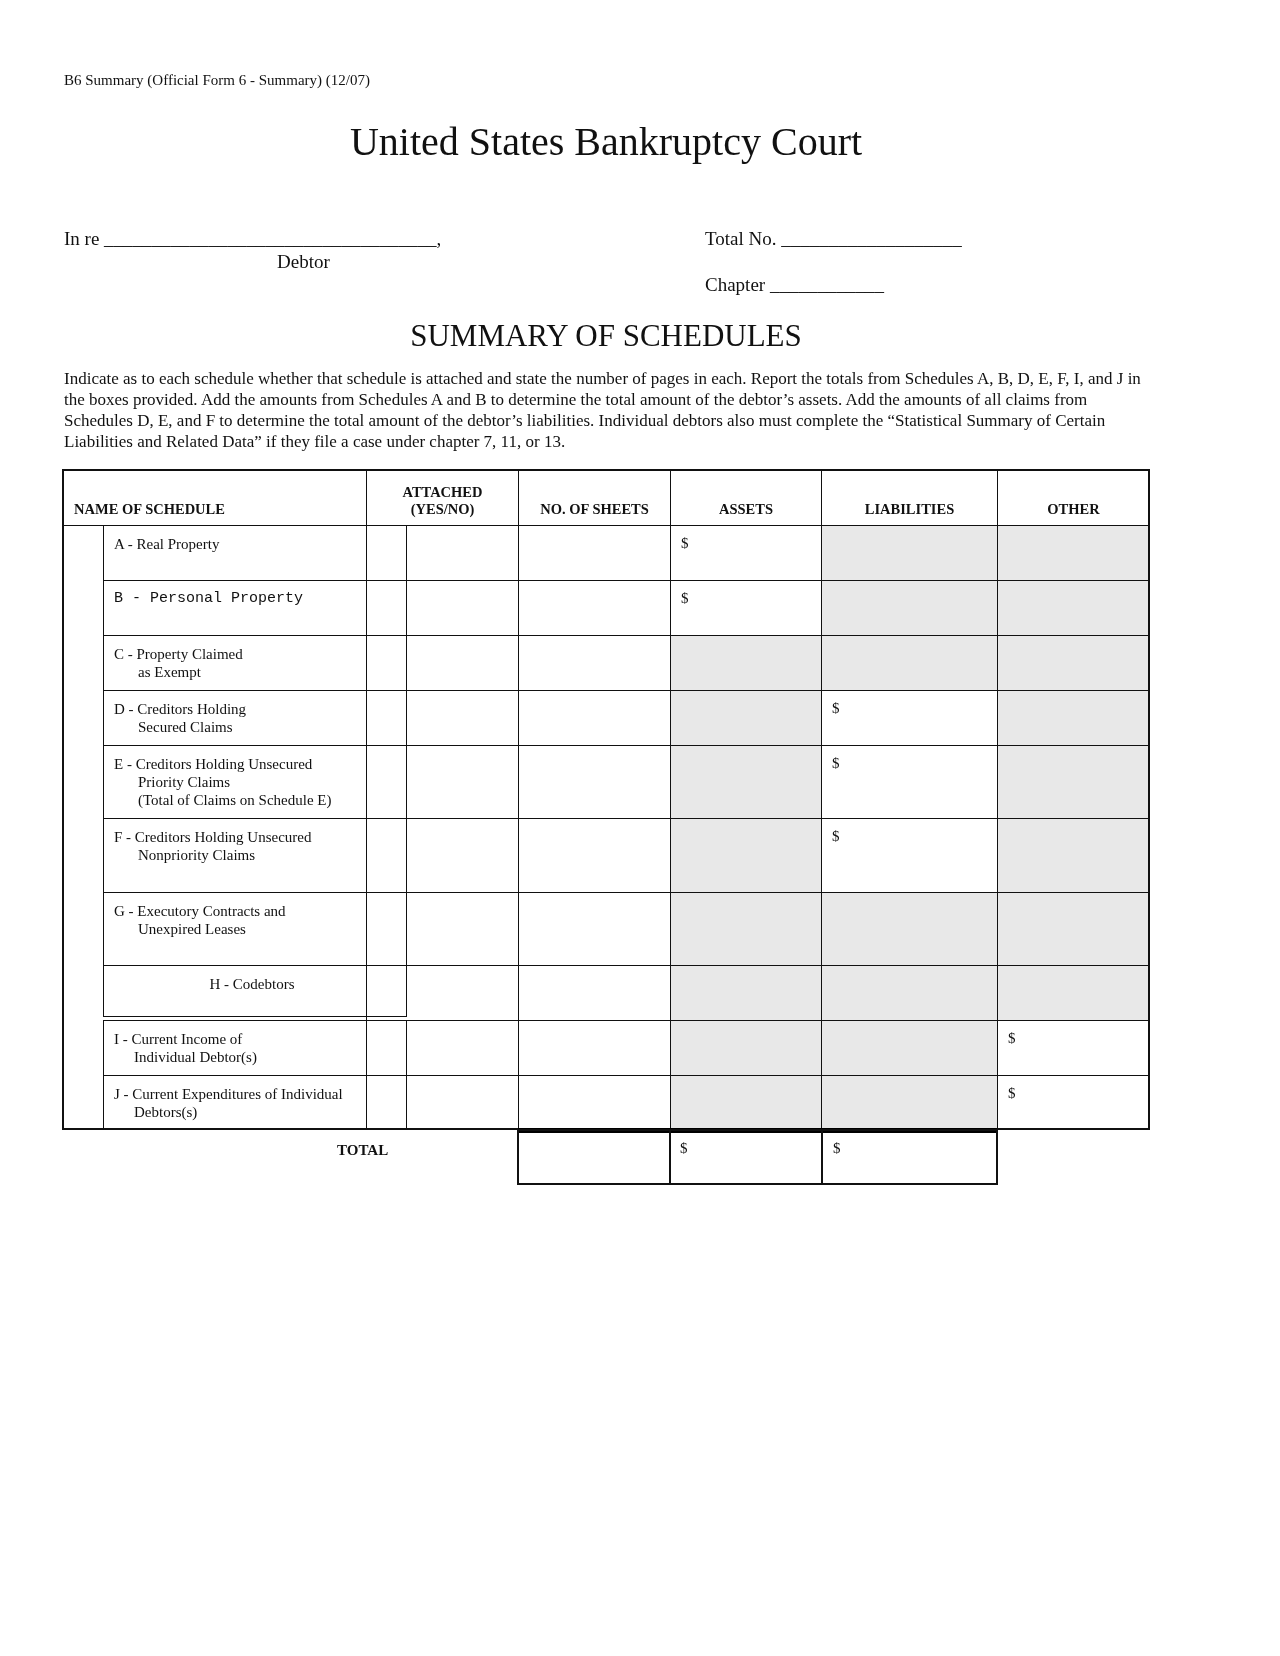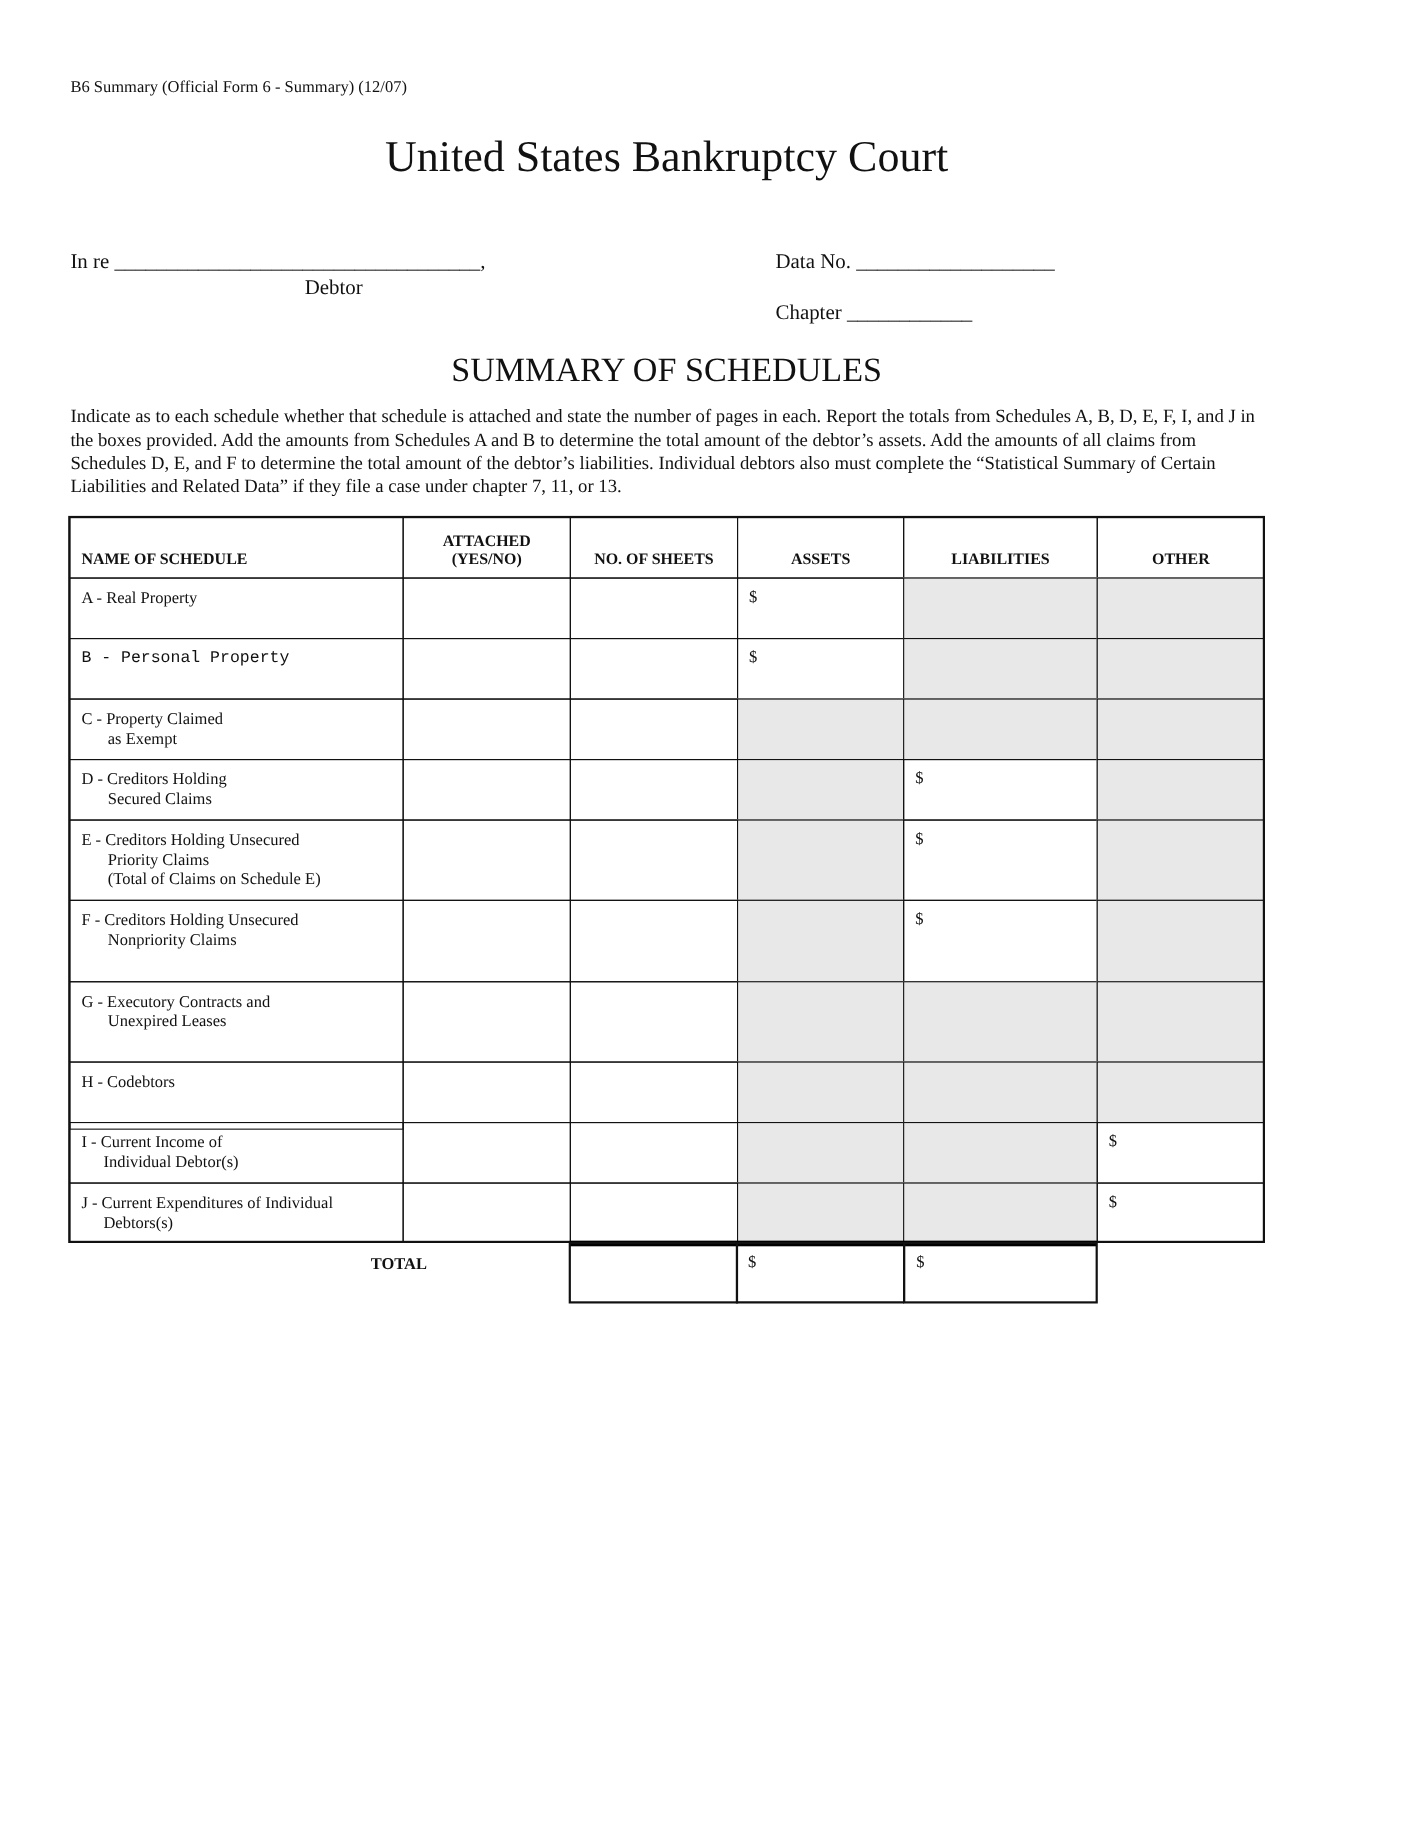--- a/index.html
+++ b/index.html
@@ -24,41 +24,41 @@
     .cell {
       position: absolute; box-sizing: border-box;
       border: 1px solid #111;
     }
     .hdr {
       font-weight: bold; font-size: 14.5px; display: flex; align-items: flex-end;
       justify-content: center; text-align: center; padding-bottom: 7px; line-height: 17px;
     }
     .hdr.left { justify-content: flex-start; padding-left: 10px; }
     .shade { background: #e8e8e8; }
-    .name-cell { font-size: 15px; padding: 9px 16px 0 10px; line-height: 18px; }
+    .name-cell { font-size: 15px; padding: 9px 16px 0 10px; line-height: 18px; margin-left: 40px; }
     .name-cell .sub { display: block; padding-left: 24px; }
     .name-cell .sub2 { display: block; padding-left: 20px; }
     .dollar { font-size: 15px; padding: 9px 0 0 10px; }
     .outer {
       position: absolute; left: 62px; top: 469px; width: 1088px; height: 661px;
       border: 2px solid #111; box-sizing: border-box; pointer-events: none;
     }
     .total-label { left: 337px; top: 1142px; font-size: 15px; font-weight: bold; }
     .total-thick { position: absolute; left: 518px; top: 1128px; width: 479px; height: 5px; background: #000; }
   </style>
 </head>
 <body>
 
 <div class="abs form-id">B6 Summary (Official Form 6 - Summary) (12/07)</div>
 <div class="abs court-title">United States Bankruptcy Court</div>
 
 <div class="abs inre"><span>In re</span> <span>___________________________________,</span></div>
 <div class="abs debtor-label">Debtor</div>
 
-<div class="abs caseno"><span>Data No.</span> <span>___________________</span></div>
+<div class="abs caseno"><span>Total No.</span> <span>___________________</span></div>
 <div class="abs chapter"><span>Chapter</span> <span>____________</span></div>
 
 <div class="abs summary-title">SUMMARY OF SCHEDULES</div>
 <div class="abs instructions">
     <p>Indicate as to each schedule whether that schedule is attached and state the number of pages in each.  Report the totals from Schedules A, B, D, E, F, I, and J in the boxes provided.  Add the amounts from Schedules A and B to determine the total amount of the debtor’s assets.  Add the amounts of all claims from Schedules D, E, and F to determine the total amount of the debtor’s liabilities.  Individual debtors also must complete the “Statistical Summary of Certain Liabilities and Related Data” if they file a case under chapter 7, 11, or 13.</p>
   </div>
 
 <div id="schedule-table">
 
   <div class="cell hdr left" style="left:63px;top:470px;width:304px;height:56px;">NAME OF SCHEDULE</div>
@@ -106,21 +106,21 @@
       <div class="cell" style="left: 518px; top: 818px; width: 153px; height: 75px;"></div>
       <div class="cell shade" style="left: 670px; top: 818px; width: 152px; height: 75px; background: rgb(232, 232, 232);"></div>
       <div class="cell dollar" style="left: 821px; top: 818px; width: 177px; height: 75px;">$</div>
       <div class="cell shade" style="left: 997px; top: 818px; width: 153px; height: 75px; background: rgb(232, 232, 232);"></div>
       <div class="cell name-cell" style="left: 63px; top: 892px; width: 304px; height: 74px;"><span>G - Executory Contracts and</span><span class="sub">Unexpired Leases</span></div>
       <div class="cell" style="left: 366px; top: 892px; width: 153px; height: 74px;"></div>
       <div class="cell" style="left: 518px; top: 892px; width: 153px; height: 74px;"></div>
       <div class="cell shade" style="left: 670px; top: 892px; width: 152px; height: 74px; background: rgb(232, 232, 232);"></div>
       <div class="cell shade" style="left: 821px; top: 892px; width: 177px; height: 74px; background: rgb(232, 232, 232);"></div>
       <div class="cell shade" style="left: 997px; top: 892px; width: 153px; height: 74px; background: rgb(232, 232, 232);"></div>
-      <div class="cell name-cell" style="left: 63px; top: 965px; width: 304px; height: 62px;"><span>H - Codebtors</span></div>
+      <div class="cell name-cell" style="left: 63px; top: 965px; width: 304px; height: 52px; text-align: center;"><span>H - Codebtors</span></div>
       <div class="cell" style="left: 366px; top: 965px; width: 153px; height: 56px;"></div>
       <div class="cell" style="left: 518px; top: 965px; width: 153px; height: 56px;"></div>
       <div class="cell shade" style="left: 670px; top: 965px; width: 152px; height: 56px; background: rgb(232, 232, 232);"></div>
       <div class="cell shade" style="left: 821px; top: 965px; width: 177px; height: 56px; background: rgb(232, 232, 232);"></div>
       <div class="cell shade" style="left: 997px; top: 965px; width: 153px; height: 56px; background: rgb(232, 232, 232);"></div>
       <div class="cell name-cell" style="left: 63px; top: 1020px; width: 304px; height: 56px;"><span>I - Current Income of</span><span class="sub2">Individual Debtor(s)</span></div>
       <div class="cell" style="left: 366px; top: 1020px; width: 153px; height: 56px;"></div>
       <div class="cell" style="left: 518px; top: 1020px; width: 153px; height: 56px;"></div>
       <div class="cell shade" style="left: 670px; top: 1020px; width: 152px; height: 56px; background: rgb(232, 232, 232);"></div>
       <div class="cell shade" style="left: 821px; top: 1020px; width: 177px; height: 56px; background: rgb(232, 232, 232);"></div>

